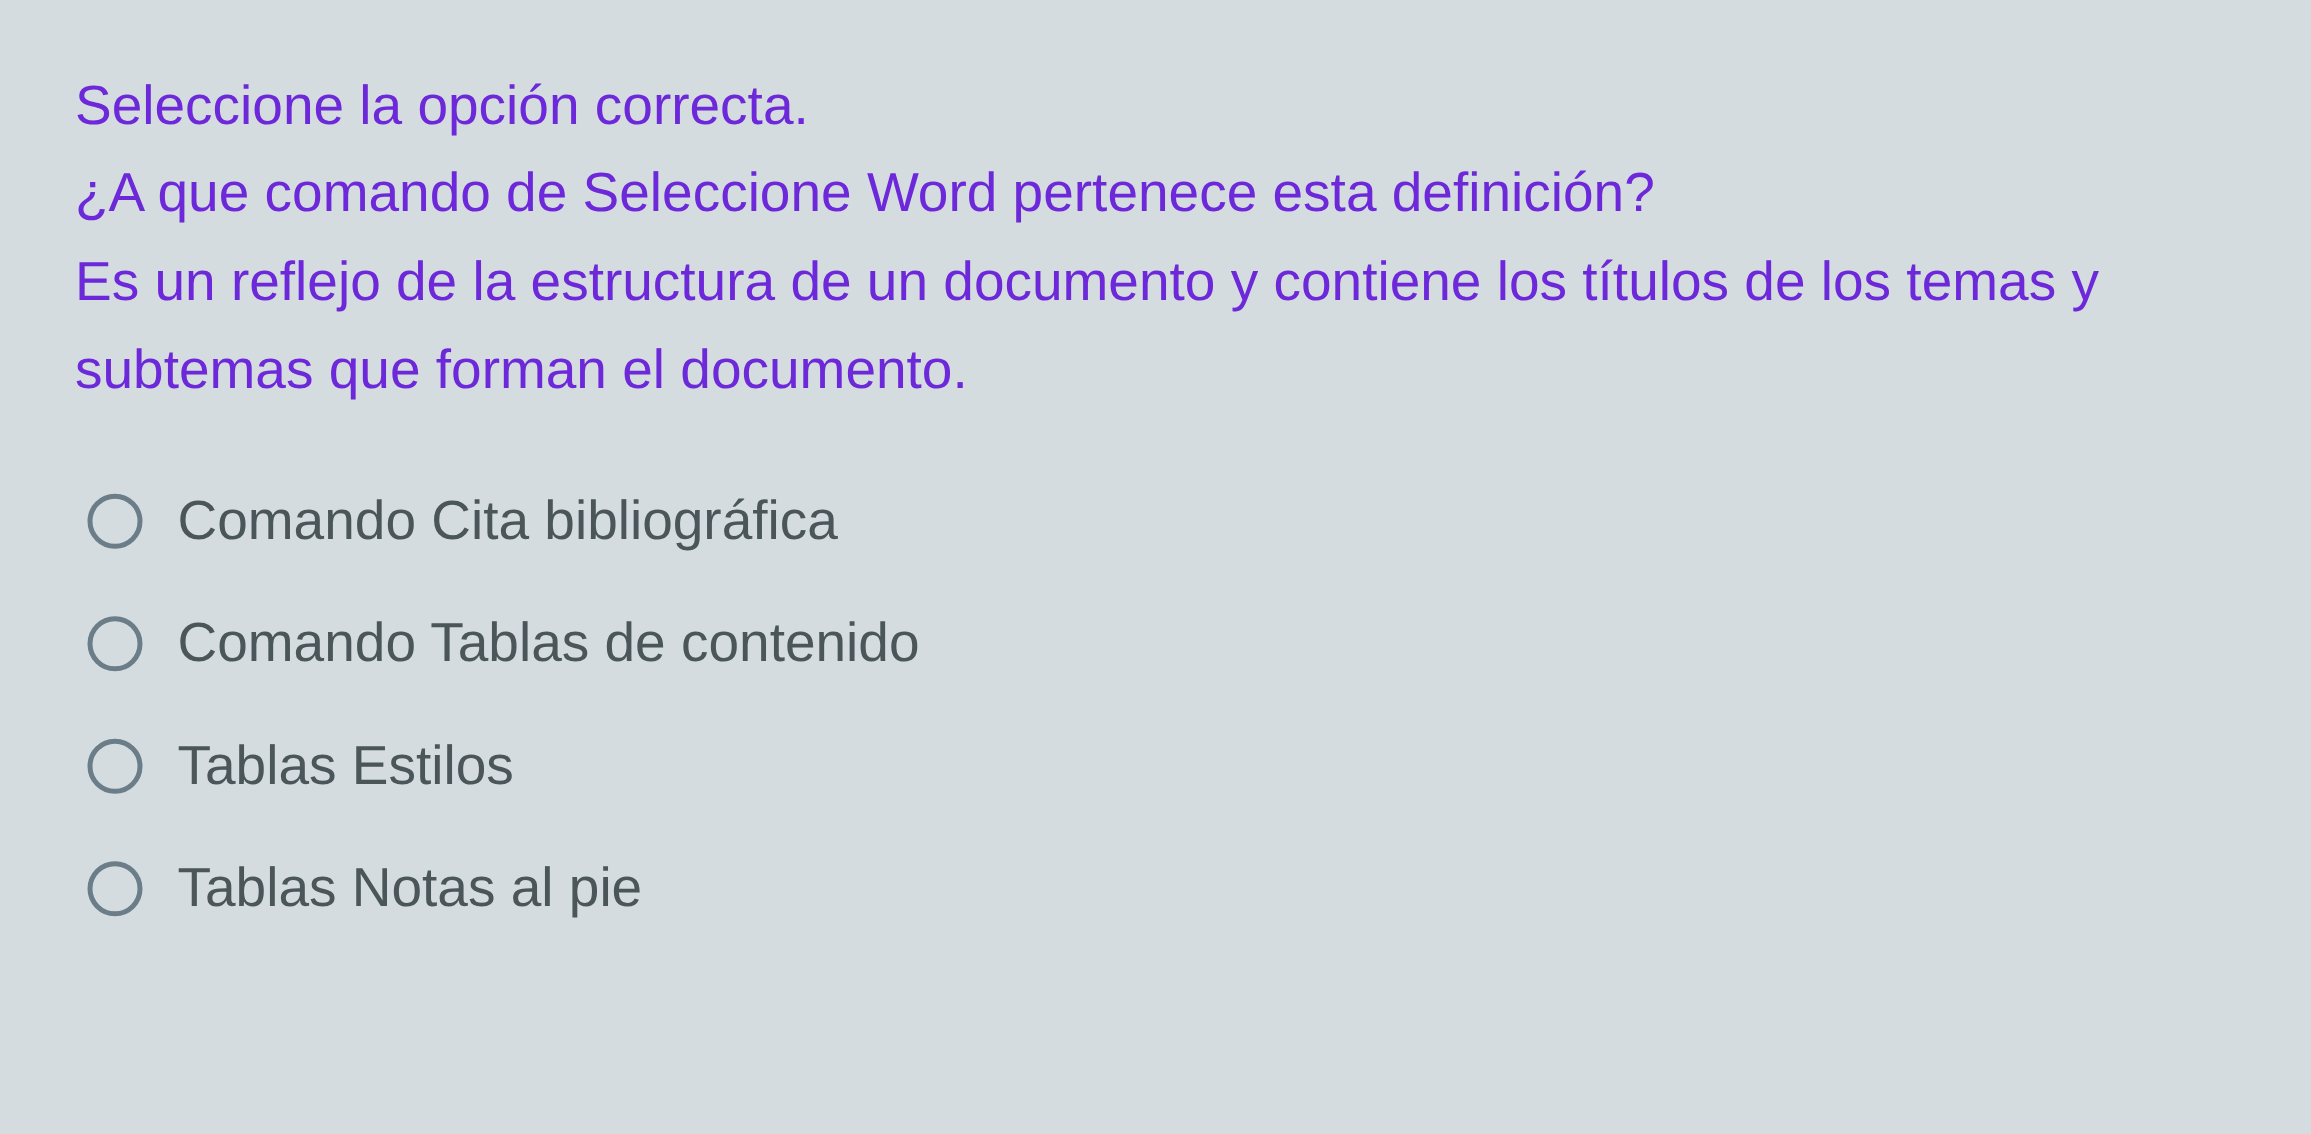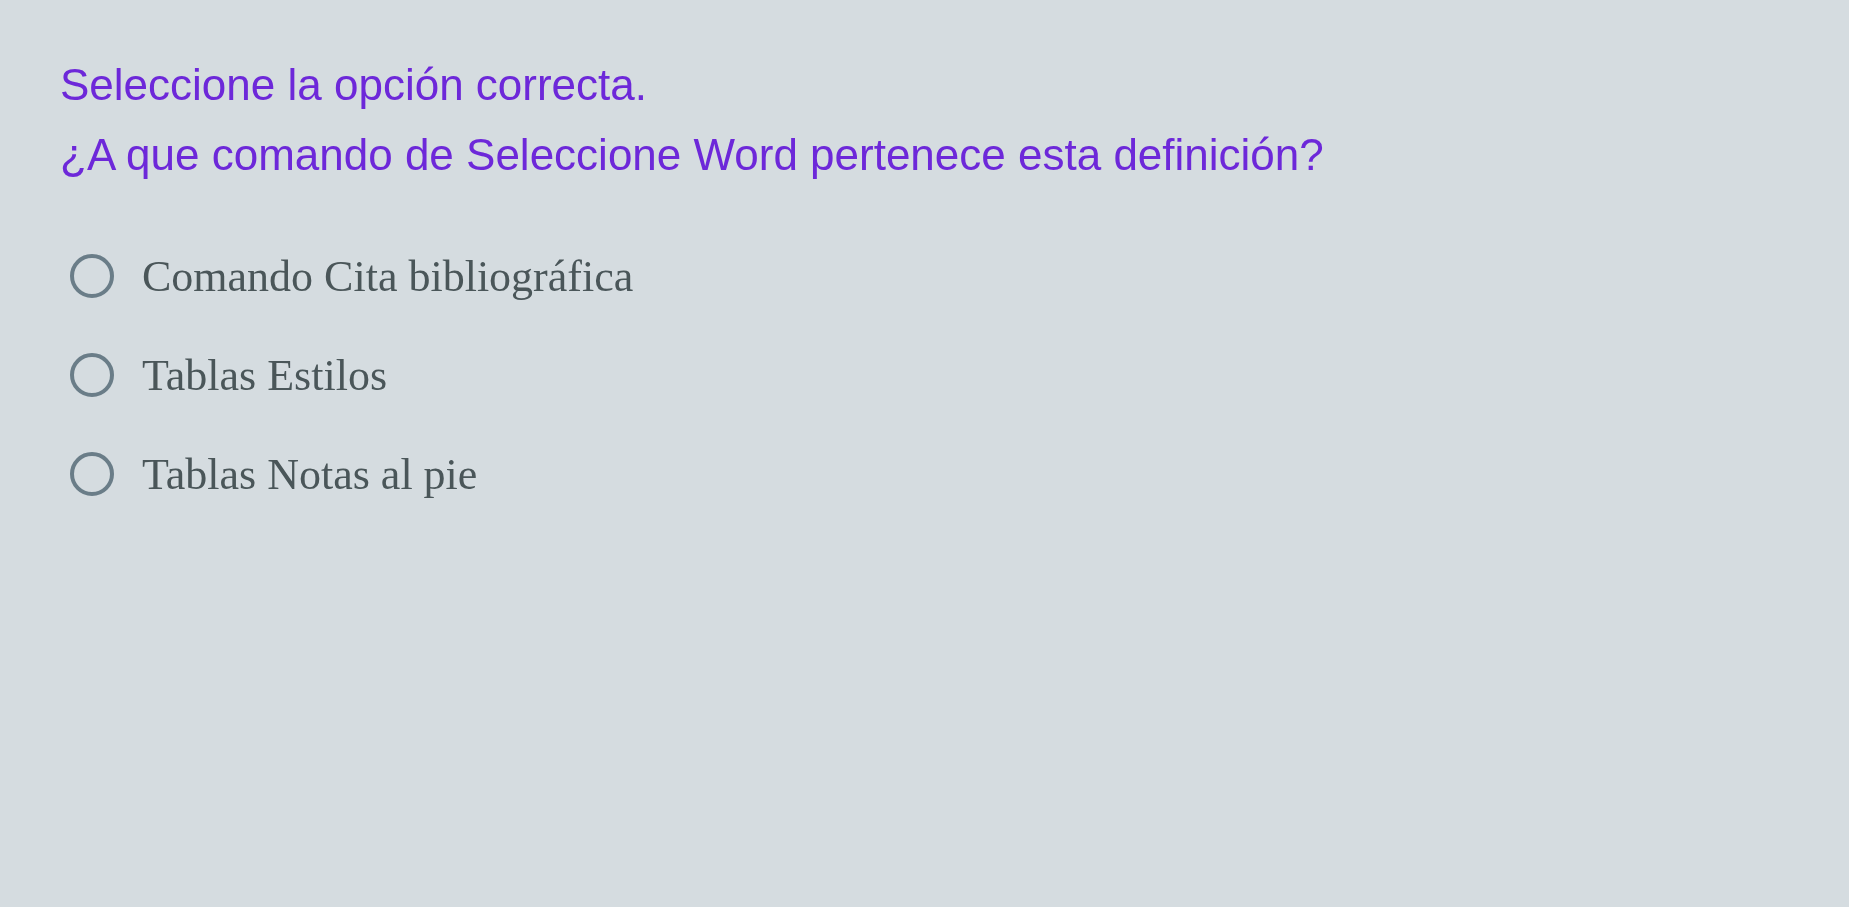--- a/index.html
+++ b/index.html
@@ -20,21 +20,20 @@
     }
     .question-text {
       font-size: 44px;
       line-height: 1.6;
       color: #6d28d9;
       font-weight: 400;
     }
     .options-block {
       margin-top: 40px;
       padding-left: 10px;
-      font-family: Liberation Serif, serif;
     }
     .option-row {
       display: flex;
       align-items: center;
       margin-bottom: 48px;
       cursor: pointer;
     }
     .radio-circle {
       width: 44px;
       height: 44px;
@@ -49,26 +48,31 @@
       color: #4a5659;
       font-weight: 400;
     }
   </style>
 </head>
 <body>
 
 <div class="question-block">
   <div class="question-text">Seleccione la opción correcta.</div>
   <div class="question-text">¿A que comando de Seleccione Word pertenece esta definición?</div>
+  <div class="question-text">Es un reflejo de la estructura de un documento y contiene los títulos de los temas y subtemas que forman el documento.</div>
 </div>
 
 <div class="options-block">
   <div class="option-row">
     <div class="radio-circle"></div>
     <div class="option-label">Comando Cita bibliográfica</div>
+  </div>
+  <div class="option-row">
+    <div class="radio-circle"></div>
+    <div class="option-label">Comando Tablas de contenido</div>
   </div>
   <div class="option-row">
     <div class="radio-circle"></div>
     <div class="option-label">Tablas Estilos</div>
   </div>
   <div class="option-row">
     <div class="radio-circle"></div>
     <div class="option-label">Tablas Notas al pie</div>
   </div>
 </div>

